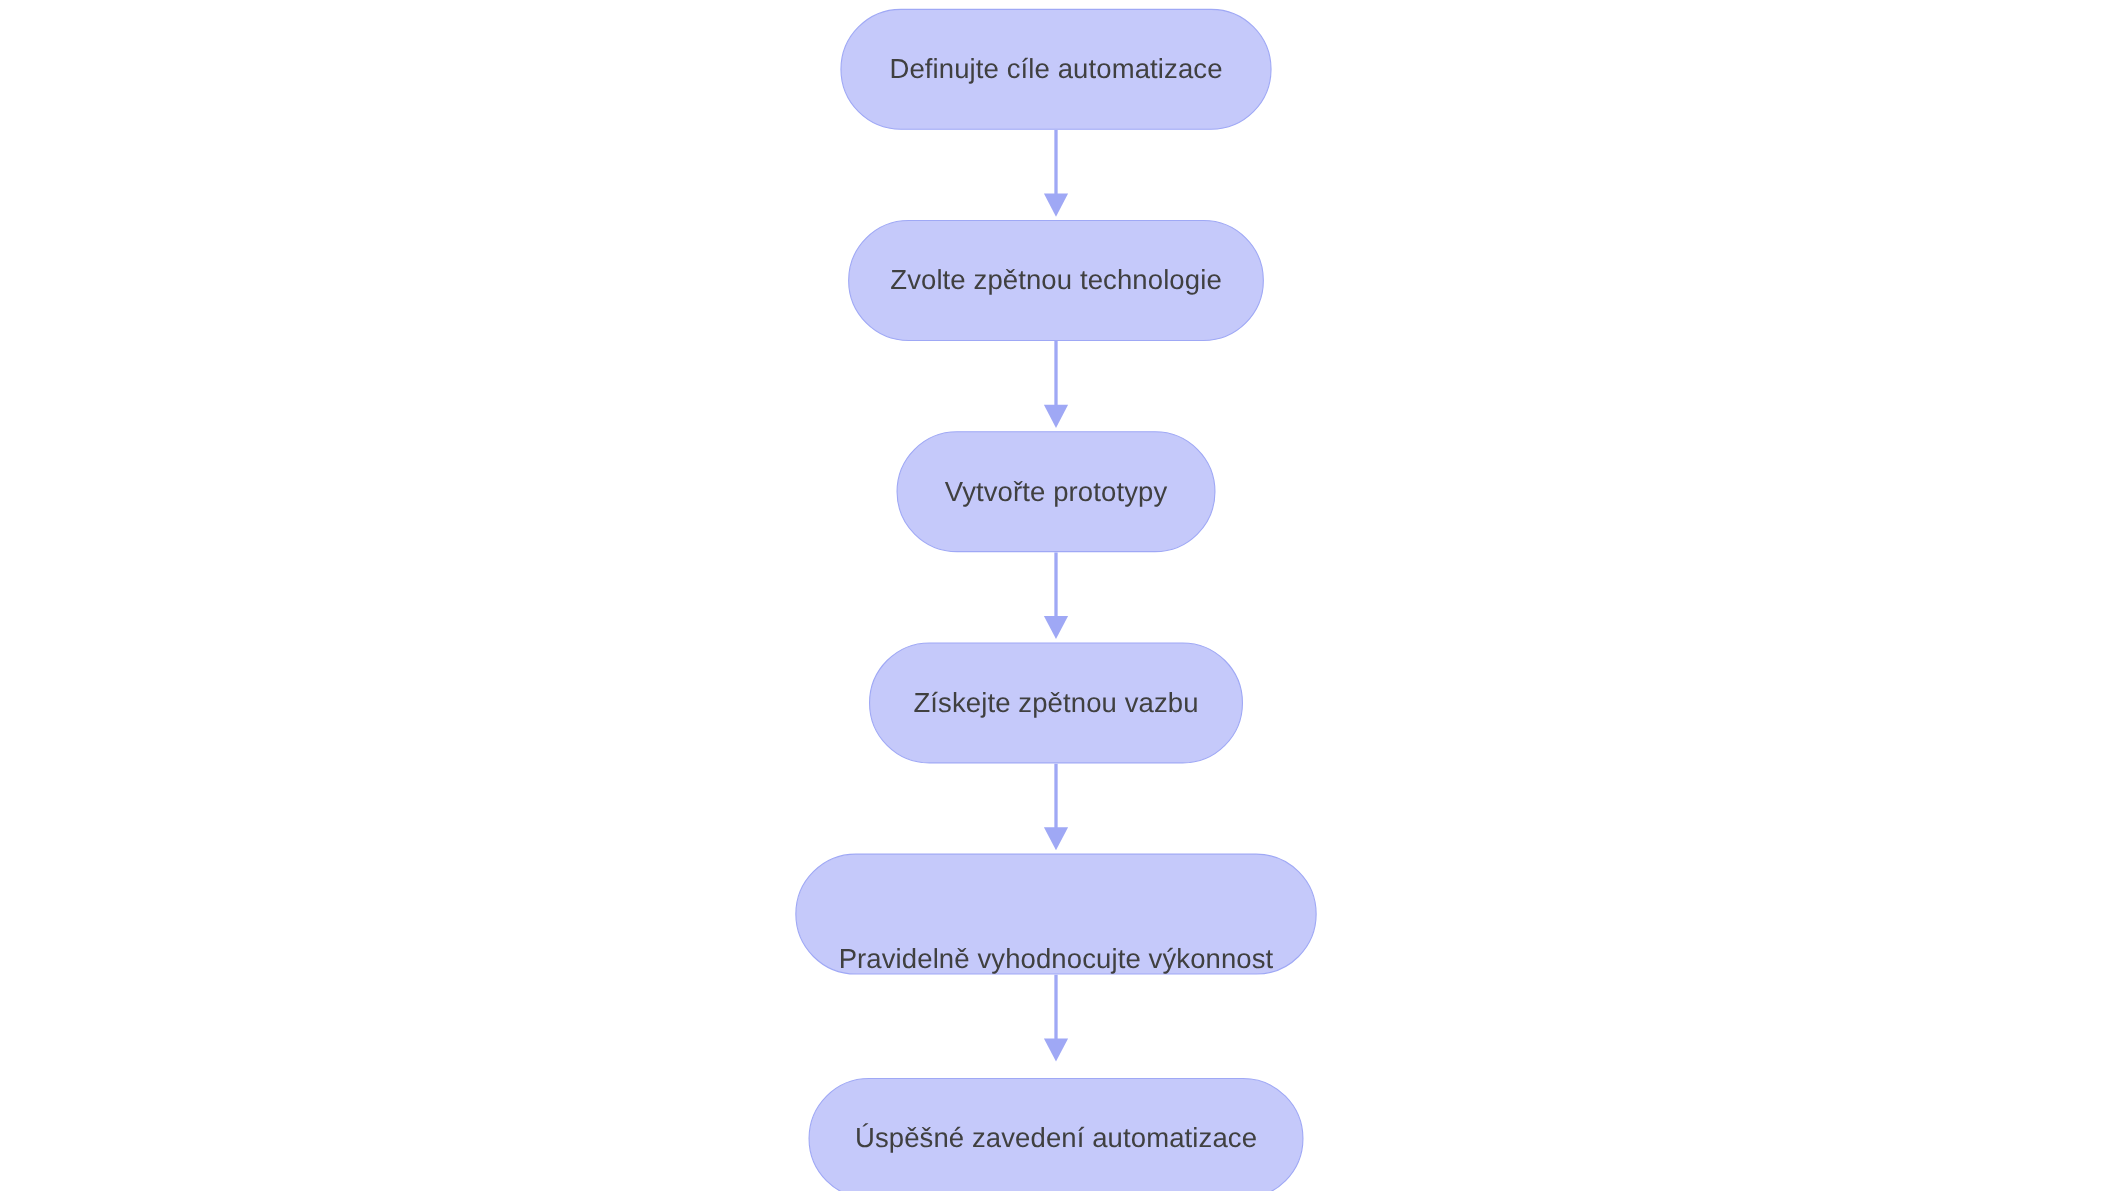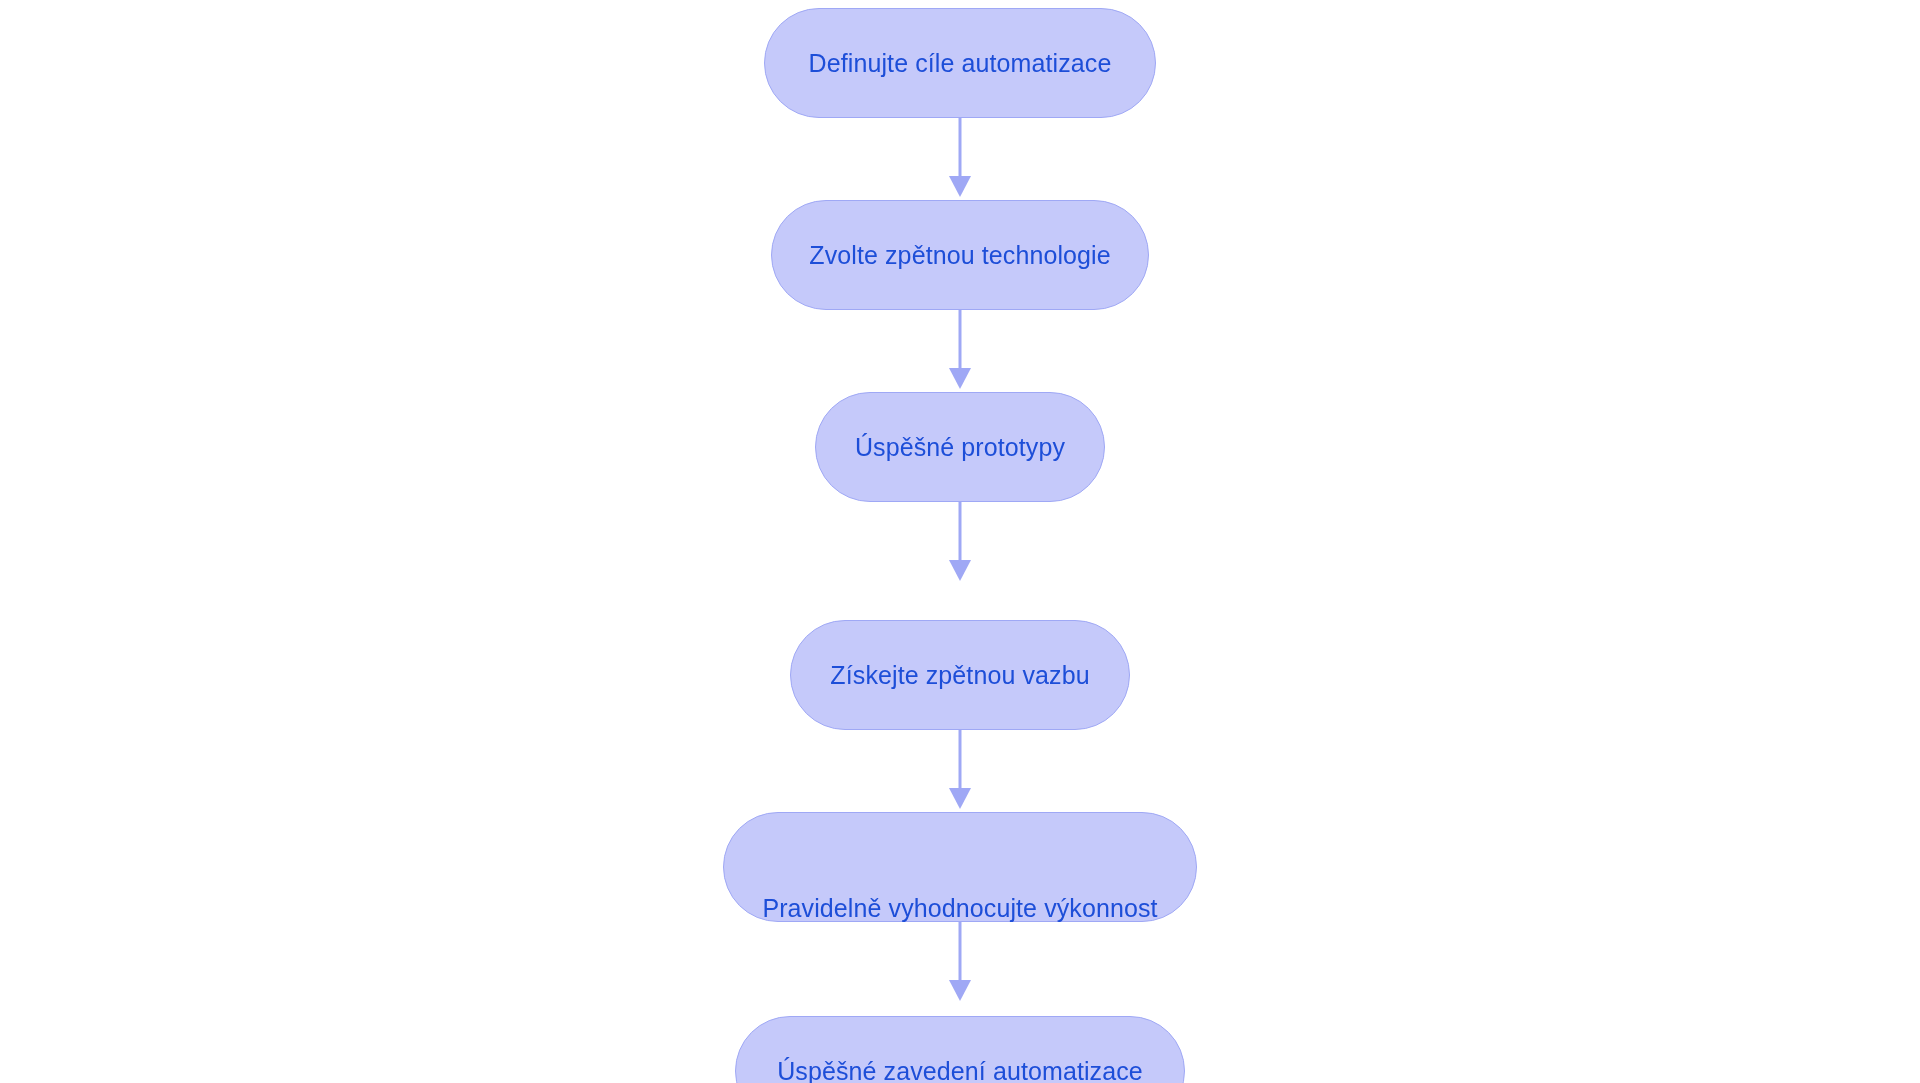--- a/index.html
+++ b/index.html
@@ -35,21 +35,21 @@
     padding-top: 8px;
     box-sizing: border-box;
   }
 
   .flow-node {
     box-sizing: border-box;
     height: 110px;
     border-radius: 55px;
     background: #c5c9fa;
     border: 1.6px solid #9fa8f5;
-    color: #1d4ed8;
+    color: #404040;
     display: flex;
     align-items: center;
     justify-content: center;
     padding: 0 46px;
     font-size: 25px;
     font-weight: 400;
     letter-spacing: 0.1px;
     white-space: nowrap;
     line-height: 1;
     flex: 0 0 auto;
@@ -65,21 +65,21 @@
   .flow-connector svg {
     display: block;
     width: 36px;
     height: 82px;
   }
 
   
   .w-n0 { width: 392px; }
   .w-n1 { width: 378px; }
   .w-n2 { width: 290px; }
-  .w-n3 { width: 340px; margin-top: 36px; }
+  .w-n3 { width: 340px; }
   .w-n4 { width: 474px; align-items: flex-end; }
   .w-n5 { width: 450px; margin-top: 12px; }
 </style>
 </head>
 <body>
 
 <div id="flow-canvas">
   <div class="flow-column">
 
     <div class="flow-node w-n0">
@@ -98,21 +98,21 @@
     </div>
 
     <div class="flow-connector">
       <svg viewBox="0 0 36 82" xmlns="http://www.w3.org/2000/svg" aria-hidden="true">
         <line x1="18" y1="0" x2="18" y2="62" stroke="#9fa8f5" stroke-width="3"></line>
         <polygon points="18,79 7,58 29,58" fill="#9fa8f5"></polygon>
       </svg>
     </div>
 
     <div class="flow-node w-n2">
-      <span>Úspěšné prototypy</span>
+      <span>Vytvořte prototypy</span>
     </div>
 
     <div class="flow-connector">
       <svg viewBox="0 0 36 82" xmlns="http://www.w3.org/2000/svg" aria-hidden="true">
         <line x1="18" y1="0" x2="18" y2="62" stroke="#9fa8f5" stroke-width="3"></line>
         <polygon points="18,79 7,58 29,58" fill="#9fa8f5"></polygon>
       </svg>
     </div>
 
     <div class="flow-node w-n3">

